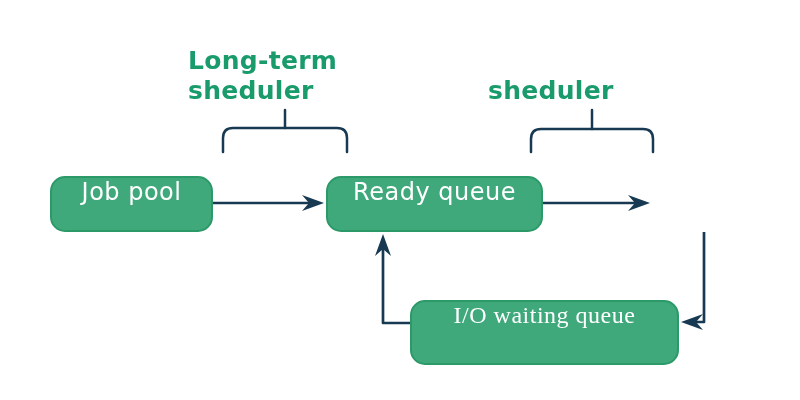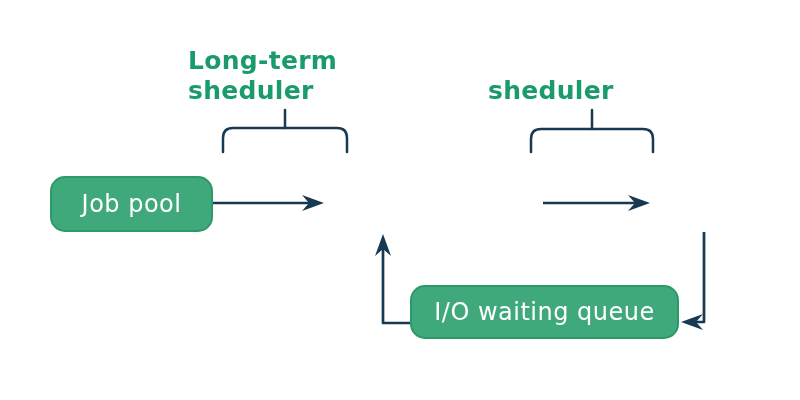--- a/index.html
+++ b/index.html
@@ -41,39 +41,39 @@
   .node {
     position: absolute;
     box-sizing: border-box;
     background: var(--box-fill, #3FA97C);
     border: 2px solid var(--box-border, #2B9A68);
     border-radius: 15px;
     color: var(--box-text, #ffffff);
     font-size: 24px;
     font-weight: 400;
     display: flex;
-    align-items: center;
+    align-items: flex-start;
     justify-content: center;
     white-space: nowrap;
     letter-spacing: 0.5px;
   }
   .annotation {
     position: absolute;
     width: 200px;
     text-align: left;
     color: var(--label-text, #199B6B);
     font-size: 25px;
     font-weight: 700;
     line-height: 30px;
     letter-spacing: 0.3px;
   }
   .node-job-pool      { left: 50px;  top: 176px; width: 163px; height: 56px; }
   .node-ready-queue   { left: 326px; top: 176px; width: 217px; height: 56px; }
   .node-cpu           { left: 652px; top: 176px; width: 104px; height: 56px; }
-  .node-io-queue      { left: 410px; top: 285px; width: 269px; height: 54px; }
+  .node-io-queue      { left: 410px; top: 300px; width: 269px; height: 65px; font-family: Liberation Serif, serif; }
   .annotation-long    { left: 188px; top: 46px; }
   .annotation-short   { left: 488px; top: 46px; }
 </style>
 </head>
 <body>
 
 <div class="canvas">
 
   <svg class="connectors" viewBox="0 0 800 400" xmlns="http://www.w3.org/2000/svg">
 
@@ -115,19 +115,22 @@
 
   <div class="annotation annotation-short">
     <br>
     <span>sheduler</span>
   </div>
 
   <div class="node node-job-pool">
     <span>Job pool</span>
   </div>
 
+  <div class="node node-ready-queue">
+    <span>Ready queue</span>
+  </div>
 
 
   <div class="node node-io-queue">
     <span>I/O waiting queue</span>
   </div>
 
 </div>
 
 </body></html>

